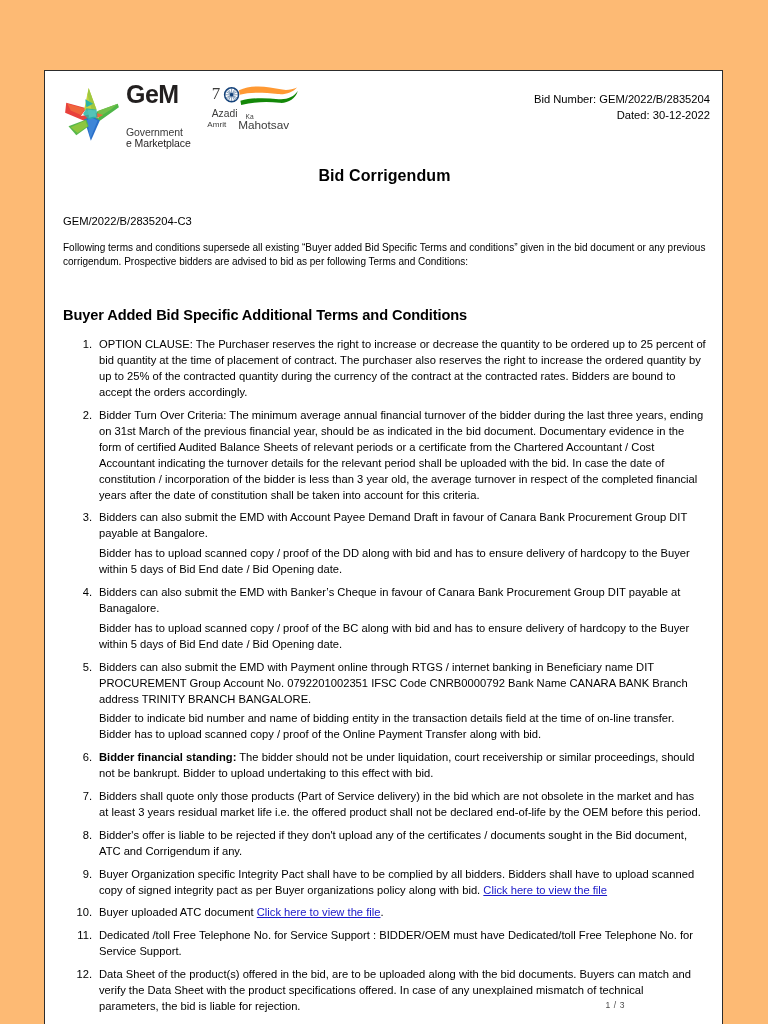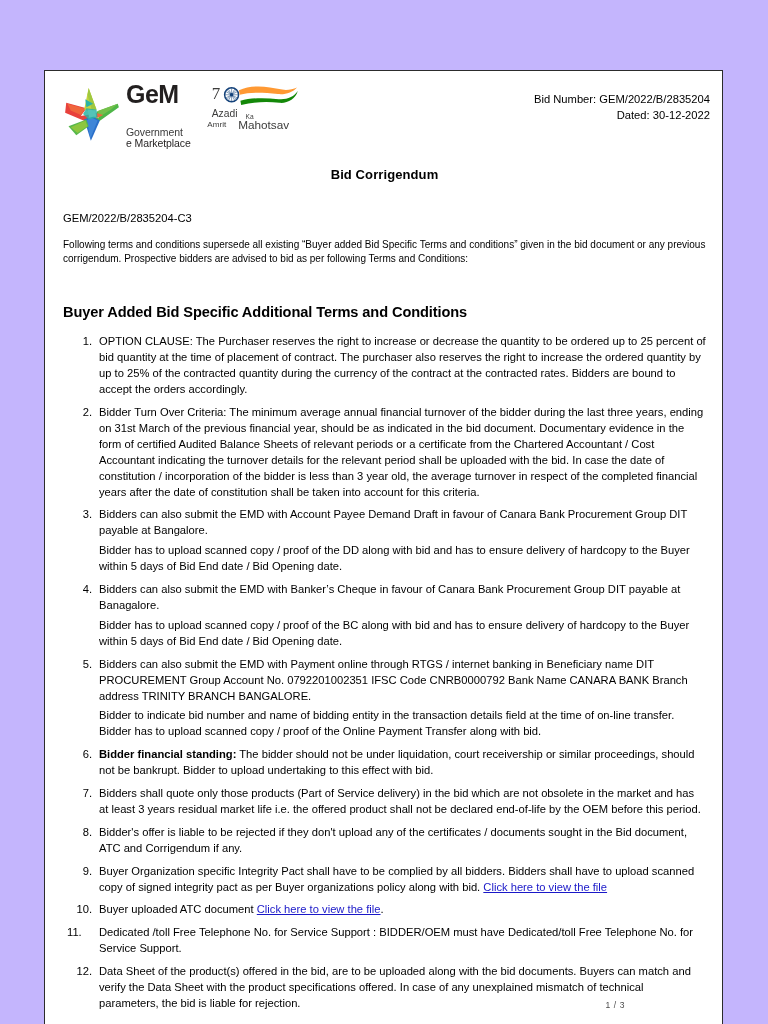--- a/index.html
+++ b/index.html
@@ -13,21 +13,21 @@
   body {
     font-family: "Liberation Sans", sans-serif;
     color: #000000;
   }
 
   .page-sheet {
     position: absolute;
     left: 0; top: 0;
     width: 768px;
     height: 1024px;
-    background: #c4b5fd;
+    background: #fdba74;
   }
 
   .doc-border {
     position: absolute;
     left: 44px;
     top: 70px;
     width: 679px;
     height: 980px;
     border: 1.6px solid #2c2c2c;
     box-sizing: border-box;
@@ -108,21 +108,21 @@
     top: 20px;
     text-align: right;
     font-size: 11.2px;
     line-height: 1.45;
     color: #000;
   }
 
   
   .doc-title {
     text-align: center;
-    font-size: 13px;
+    font-size: 16px;
     font-weight: bold;
     margin-top: 20px;
     letter-spacing: 0.1px;
   }
 
   .ref-no {
     margin: 30px 0 0 18px;
     font-size: 11.2px;
   }
 
@@ -322,21 +322,21 @@
           </li>
           <li style="counter-increment: none; --n: 9;">
             <span style="position: absolute; left: -30px; width: 25px; text-align: right;">9.</span>
             <span class="para">Buyer Organization specific Integrity Pact shall have to be complied by all bidders. Bidders shall have to upload scanned copy of signed integrity pact as per Buyer organizations policy along with bid. <a class="doc-link" href="#">Click here to view the file</a></span>
           </li>
           <li style="counter-increment: none; --n: 10;">
             <span style="position: absolute; left: -30px; width: 25px; text-align: right;">10.</span>
             <span class="para">Buyer uploaded ATC document <a class="doc-link" href="#">Click here to view the file</a>.</span>
           </li>
           <li style="counter-increment: none; --n: 11;">
-            <span style="position: absolute; left: -30px; width: 25px; text-align: left;">11.</span>
+            <span style="position: absolute; left: -30px; width: 25px; text-align: right;">11.</span>
             <span class="para">Dedicated /toll Free Telephone No. for Service Support : BIDDER/OEM  must have  Dedicated/toll Free Telephone No. for Service Support.</span>
           </li>
           <li style="counter-increment: none; --n: 12;">
             <span style="position: absolute; left: -30px; width: 25px; text-align: right;">12.</span>
             <span class="para">Data Sheet of the product(s) offered in the bid, are to be uploaded along with the bid documents. Buyers can match and verify the Data Sheet with the product specifications offered. In case of any unexplained mismatch of technical parameters, the bid is liable for rejection.</span>
           </li>
         </ol>
 
     </div>
   </div>

